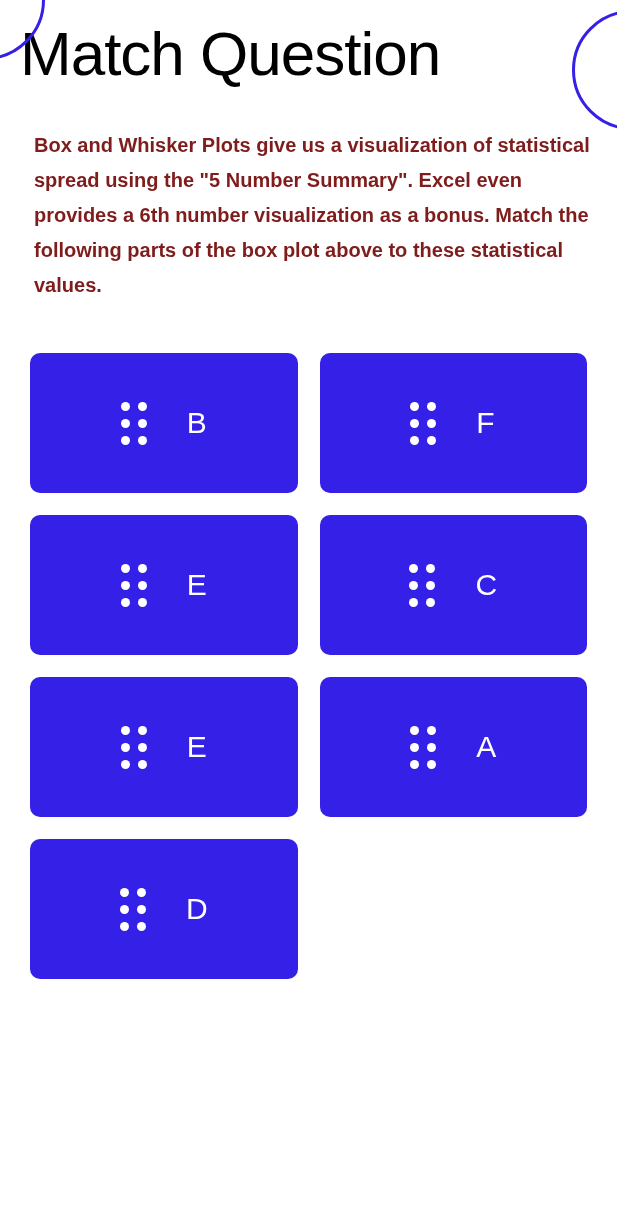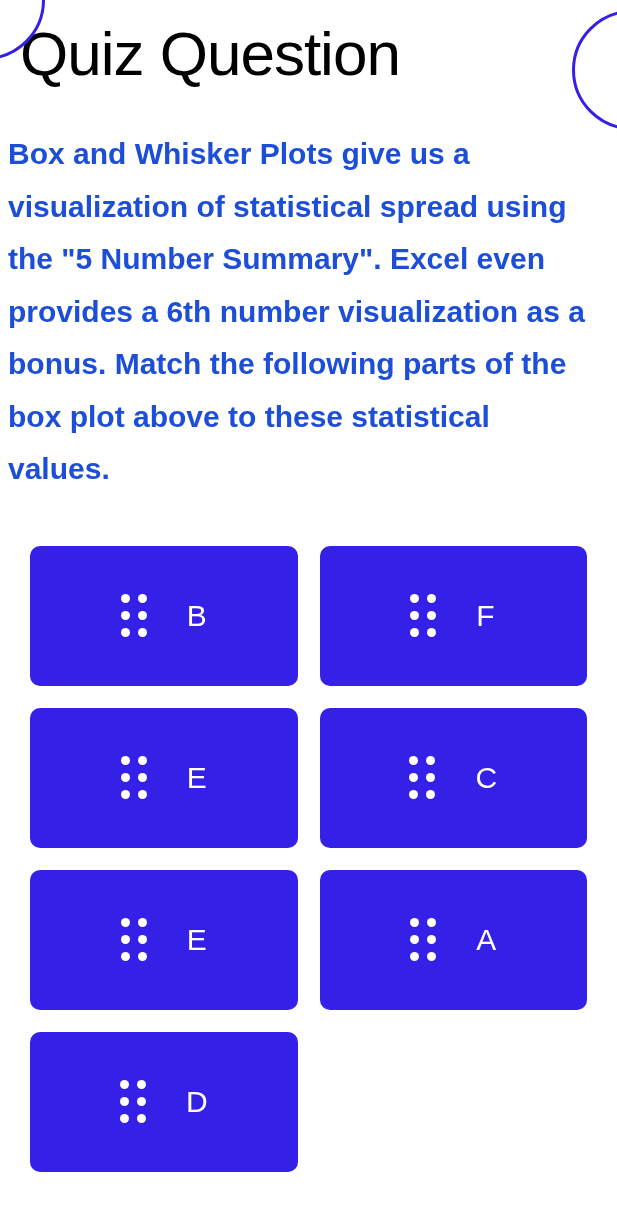--- a/index.html
+++ b/index.html
@@ -35,24 +35,24 @@
     }
     .heading {
       font-size: 62px;
       font-weight: 500;
       letter-spacing: -1px;
       color: #000;
       padding: 20px 20px 0 20px;
       line-height: 1.1;
     }
     .prompt {
-      font-size: 30px;
+      font-size: 20px;
       font-weight: 600;
-      color: #1d4ed8;
-      padding: 40px 22px 0 8px;
+      color: #7f1d1d;
+      padding: 40px 22px 0 34px;
       line-height: 1.75;
     }
     .tiles {
       padding: 50px 30px 0 30px;
       display: grid;
       grid-template-columns: 1fr 1fr;
       gap: 22px;
     }
     .tile {
       background: #3520e8;
@@ -83,21 +83,21 @@
       font-weight: 400;
       min-width: 20px;
     }
   </style>
 </head>
 <body>
 
 <div class="circle-left"></div>
 <div class="circle-right"></div>
 
-<h1 class="heading">Quiz Question</h1>
+<h1 class="heading">Match Question</h1>
 
 <p class="prompt">Box and Whisker Plots give us a visualization of statistical spread using the "5 Number Summary". Excel even provides a 6th number visualization as a bonus. Match the following parts of the box plot above to these statistical values.</p>
 
 <div class="tiles">
   <div class="tile">
     <div class="drag-handle">
       <span></span>
         <span></span>
         <span></span>
         <span></span>

